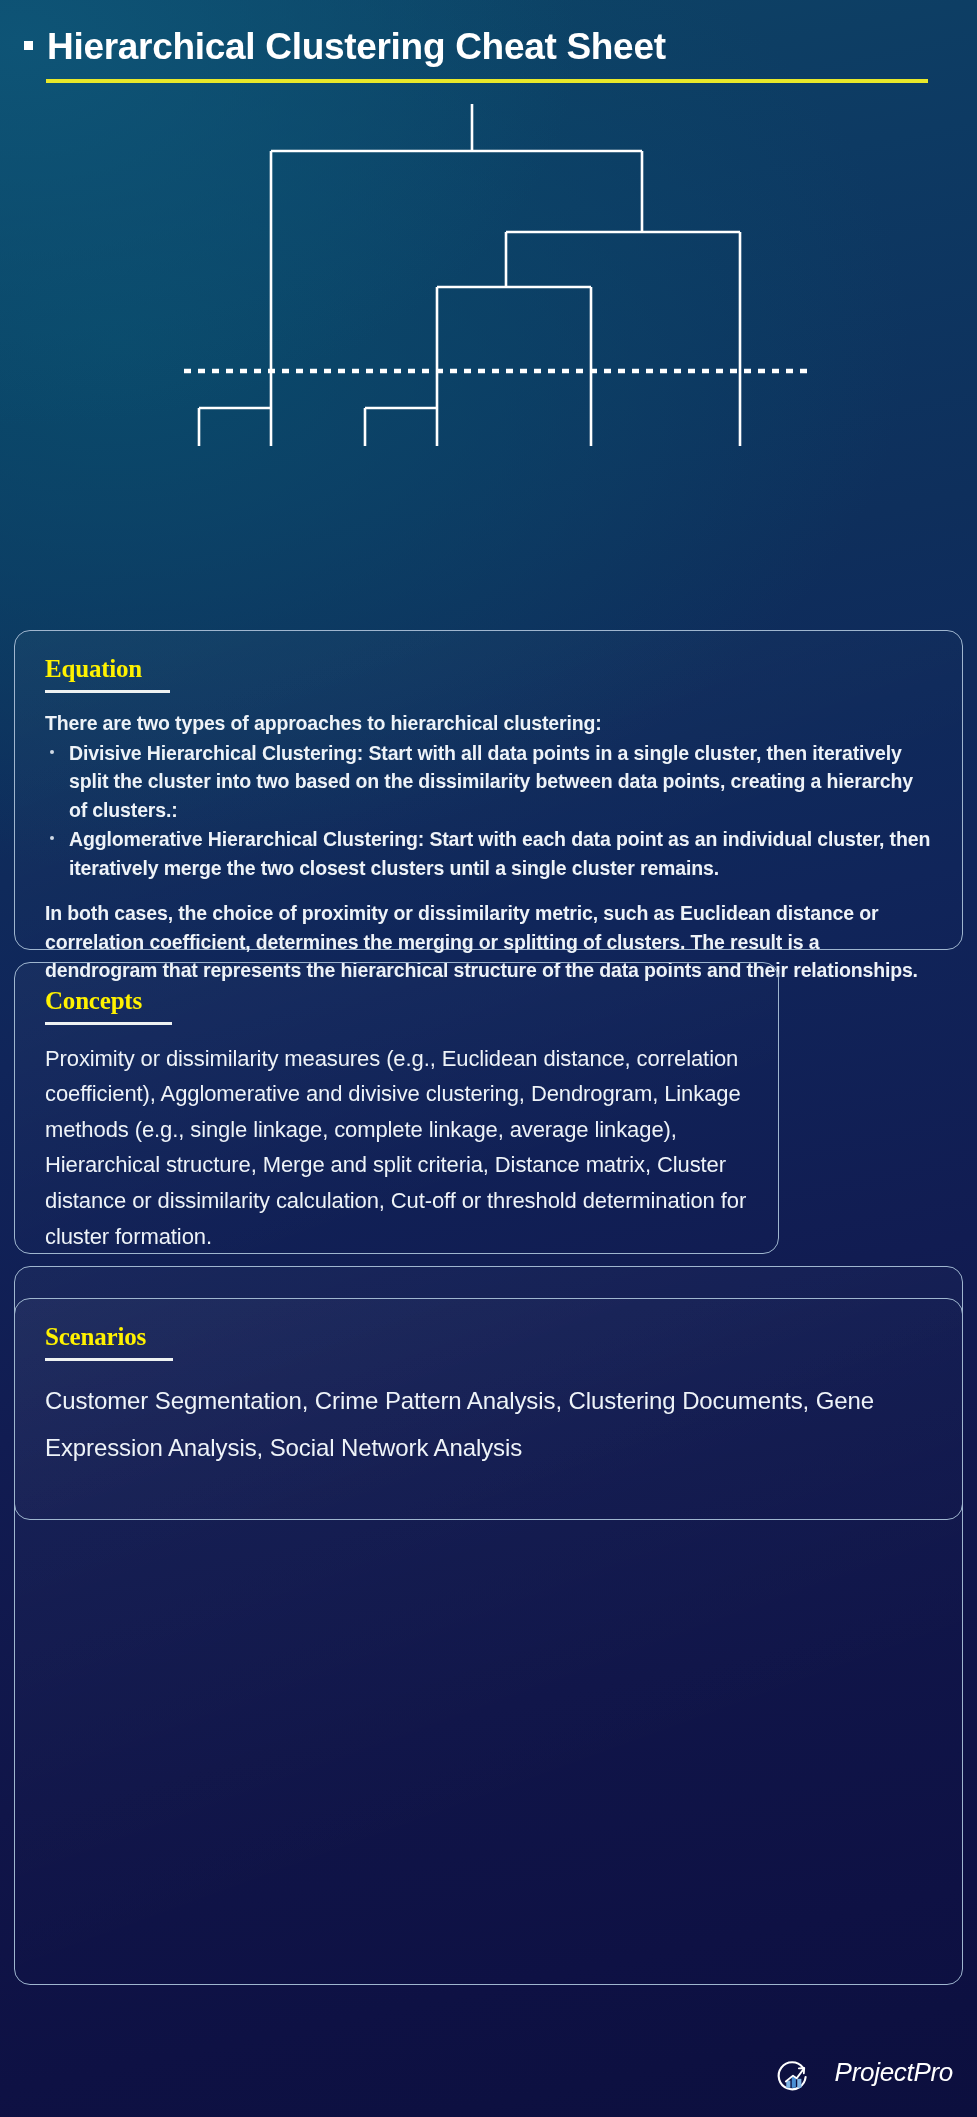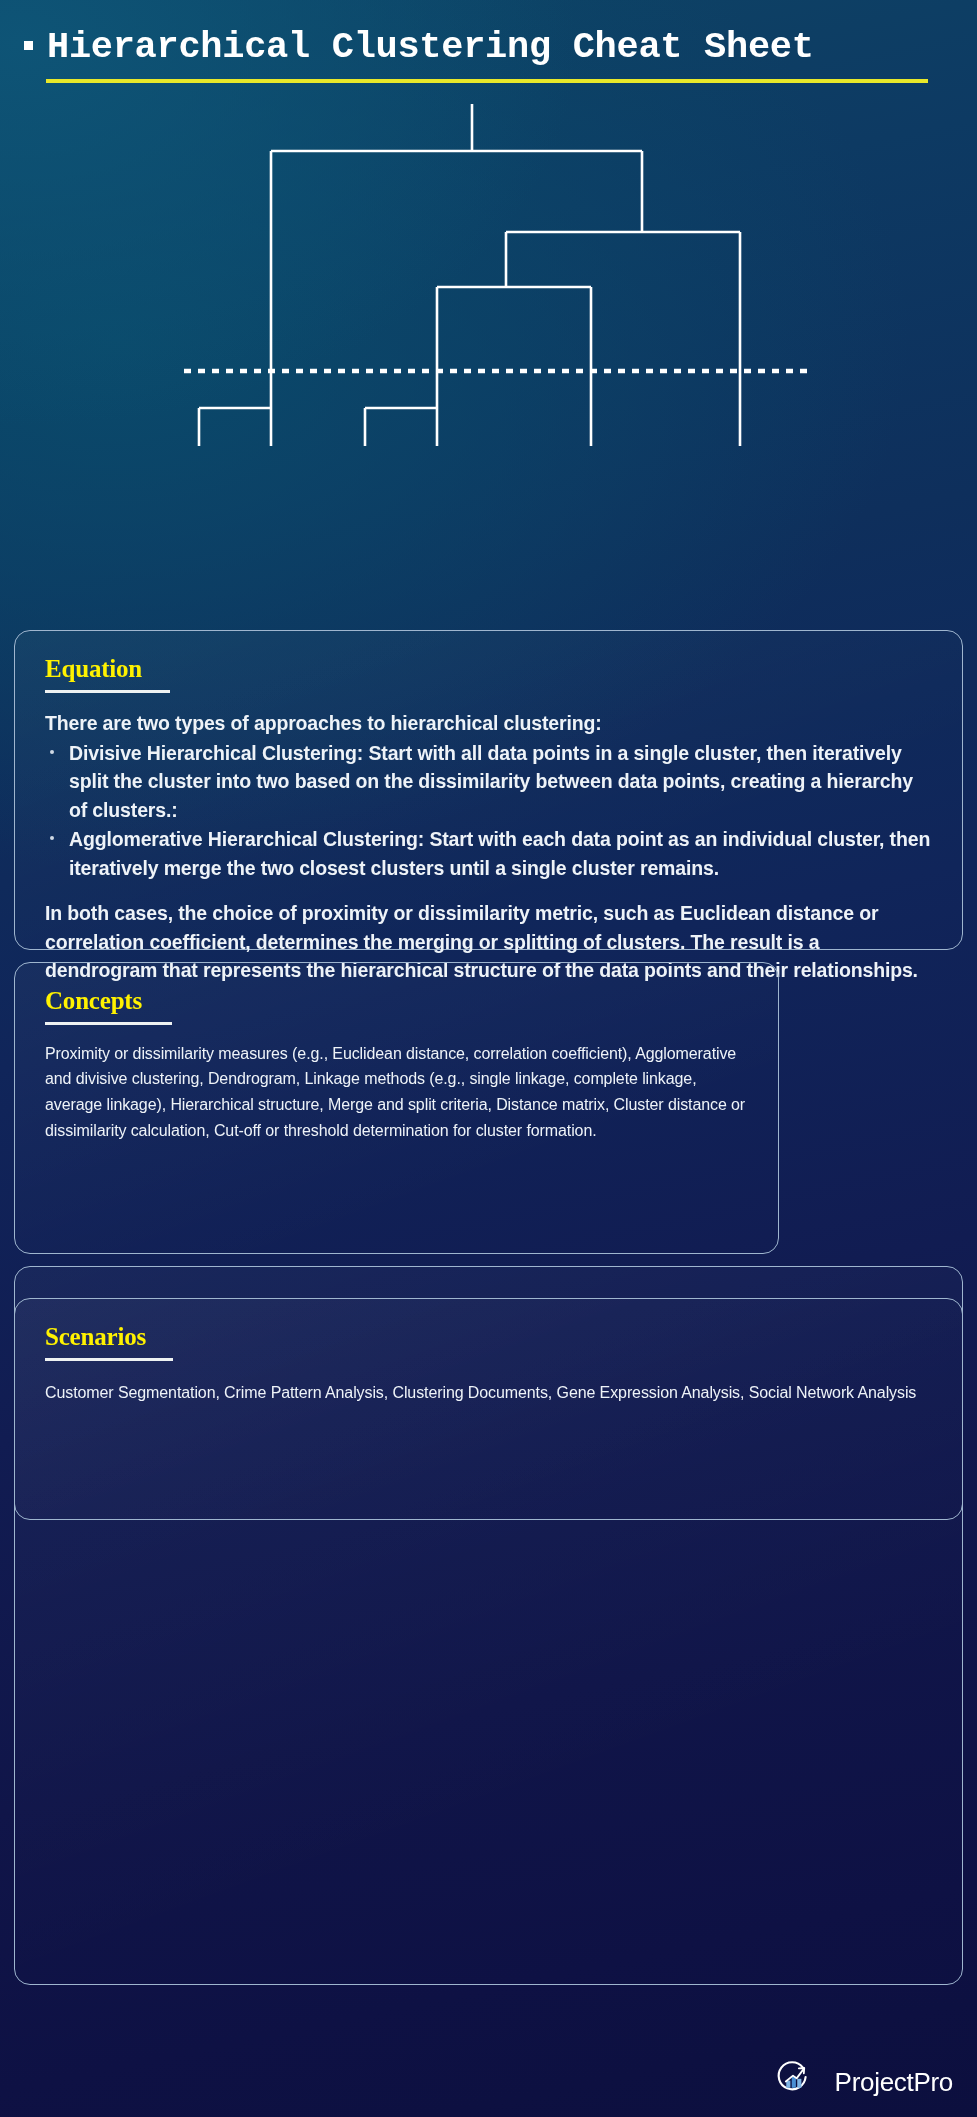--- a/index.html
+++ b/index.html
@@ -23,21 +23,20 @@
       linear-gradient(168deg, #0d4566 0%, #0d3a63 14%, #0e2f5c 30%, #10255a 46%, #111c52 62%, #101549 78%, #0e1144 90%, #0c0f3e 100%);
     overflow: hidden;
   }
 
   
   .header {
     position: absolute;
     left: 0; top: 0;
     width: 830px;
     padding-top: 28px;
-    font-family: Liberation Mono, monospace;
   }
   .title-row {
     display: flex;
     align-items: center;
     padding-left: 24px;
   }
   .title-bullet {
     width: 9px;
     height: 9px;
     background: #ffffff;
@@ -131,39 +130,40 @@
     left: 5px;
     top: 11px;
     width: 4px;
     height: 4px;
     border-radius: 50%;
     background: #cfd9e4;
   }
 
   .concepts-text {
     color: #eef3f8;
-    font-size: 16px;
+    font-size: 22px;
     line-height: 1.62;
     letter-spacing: -0.1px;
   }
   .scenarios-text {
     color: #eef3f8;
-    font-size: 16px;
+    font-size: 24px;
     line-height: 1.98;
     letter-spacing: -0.1px;
   }
 
   
   .footer-logo {
     position: absolute;
     right: 24px;
     bottom: 22px;
     display: flex;
-    align-items: flex-end;
+    align-items: flex-start;
     gap: 24px;
+    font-style: italic;
   }
   .logo-mark { width: 36px; height: 36px; display: block; }
   .logo-text {
     color: #ffffff;
     font-size: 26px;
     letter-spacing: -0.3px;
     line-height: 1;
   }
 </style>
 </head>

